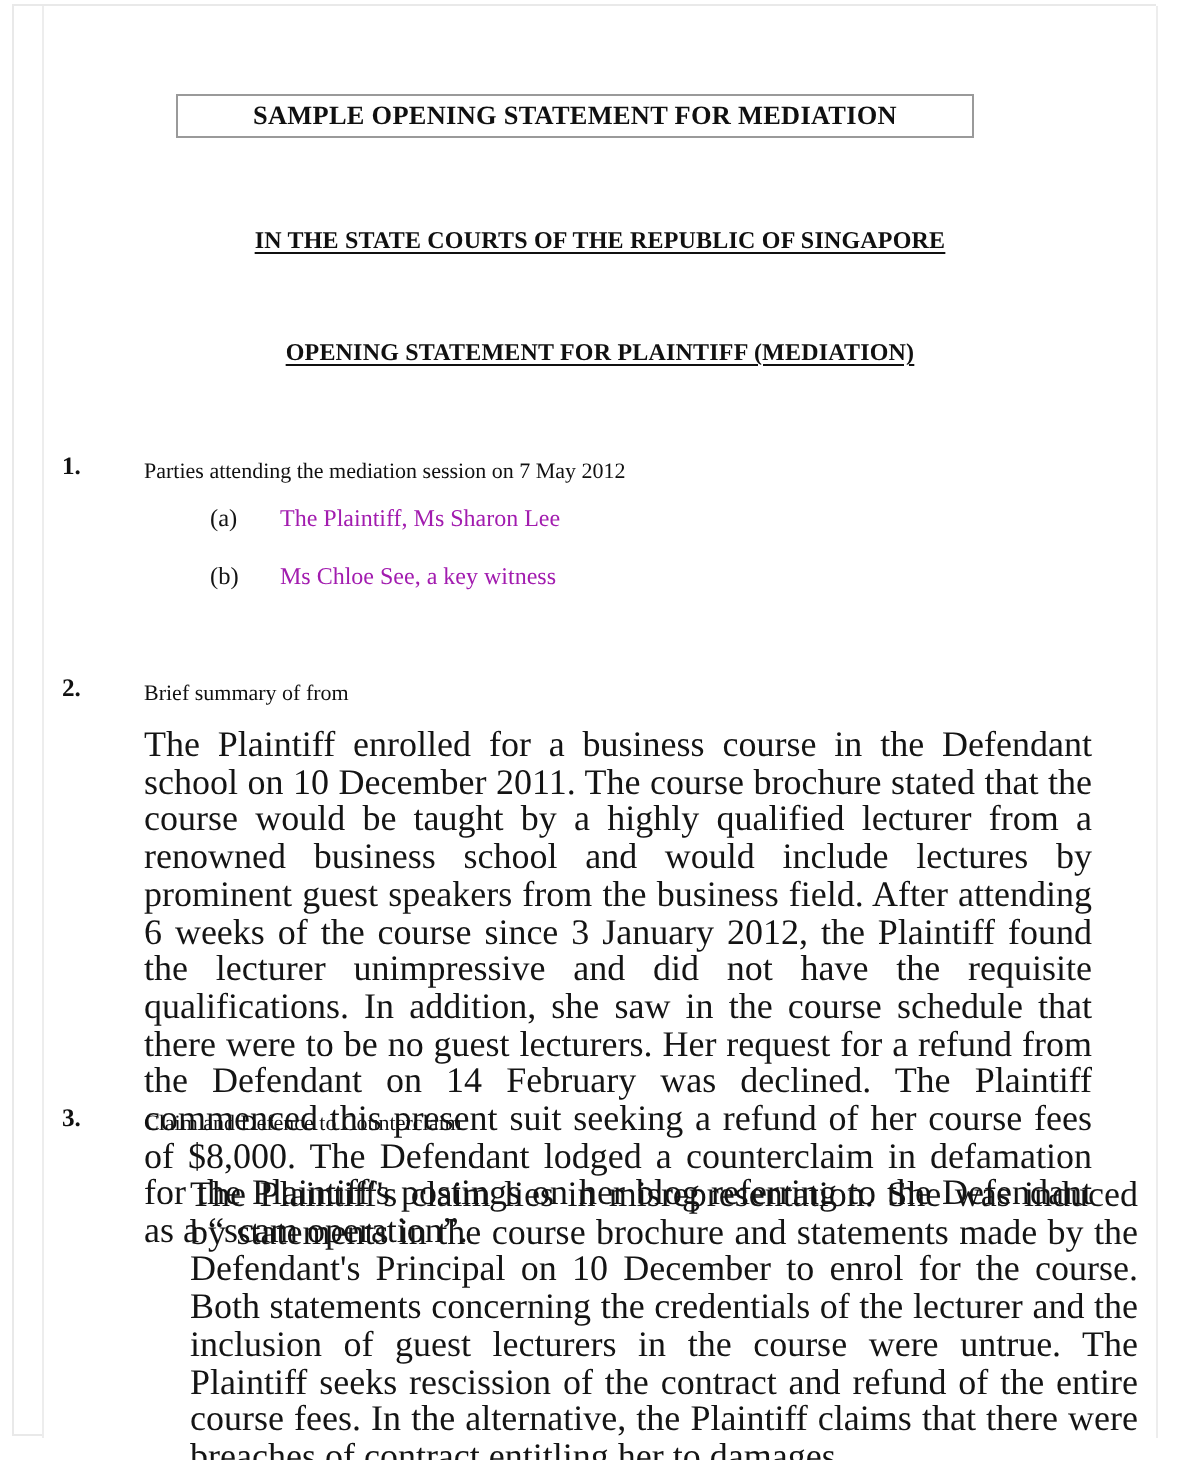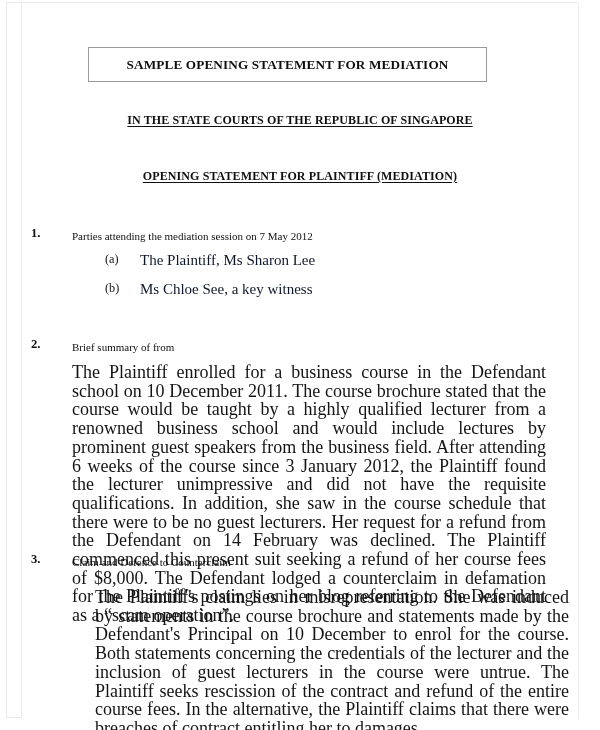--- a/index.html
+++ b/index.html
@@ -44,21 +44,21 @@
     width: 600px;
     height: 730px;
   }
 
   
   .title-box {
     position: absolute;
     left: 88px;
     top: 47px;
     width: 399px;
-    height: 35px;
+    height: 22px;
     border: 1px solid #ararar;
     border: 1px solid #9a9a9a;
     box-sizing: border-box;
     display: flex;
     align-items: center;
     justify-content: center;
   }
   .title-box-text {
     font-size: 13.2px;
     font-weight: bold;
@@ -125,22 +125,22 @@
     position: absolute;
     left: 105px;
     top: 0;
     font-size: 12.3px;
     color: #141414;
   }
   .subitem-text {
     position: absolute;
     left: 140px;
     top: 0;
-    font-size: 15px;
-    color: #0f172a;
+    font-size: 12px;
+    color: #a21caf;
     white-space: nowrap;
   }
 
   
   .body-para {
     position: absolute;
     left: 72px;
     width: 474px;
     font-size: 18px;
     line-height: 18.7px;

